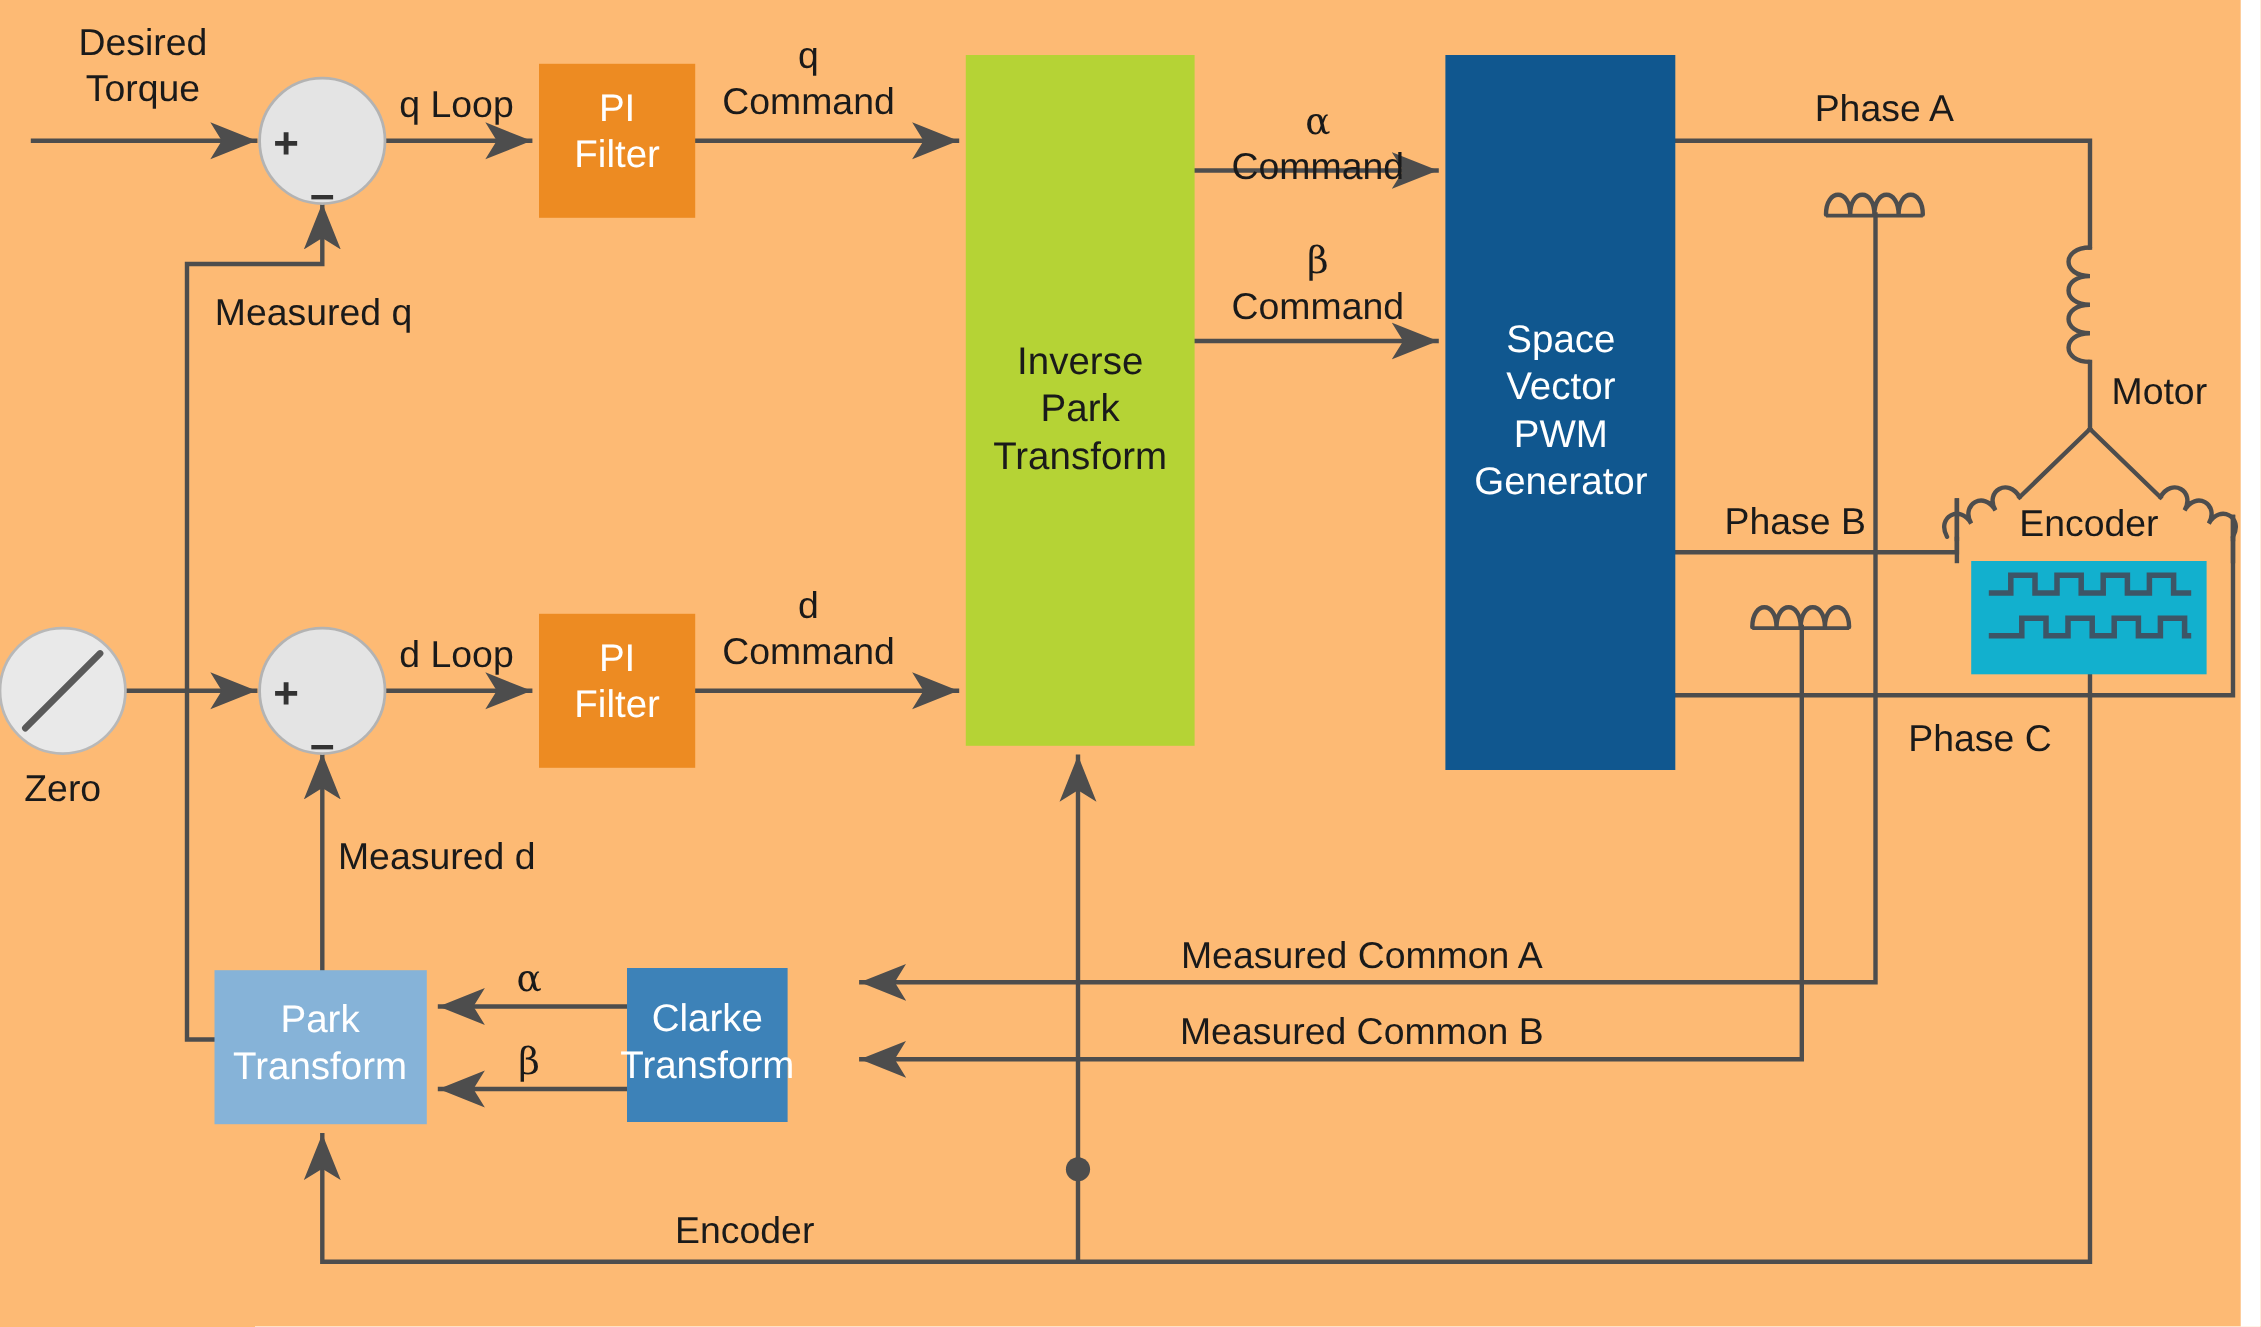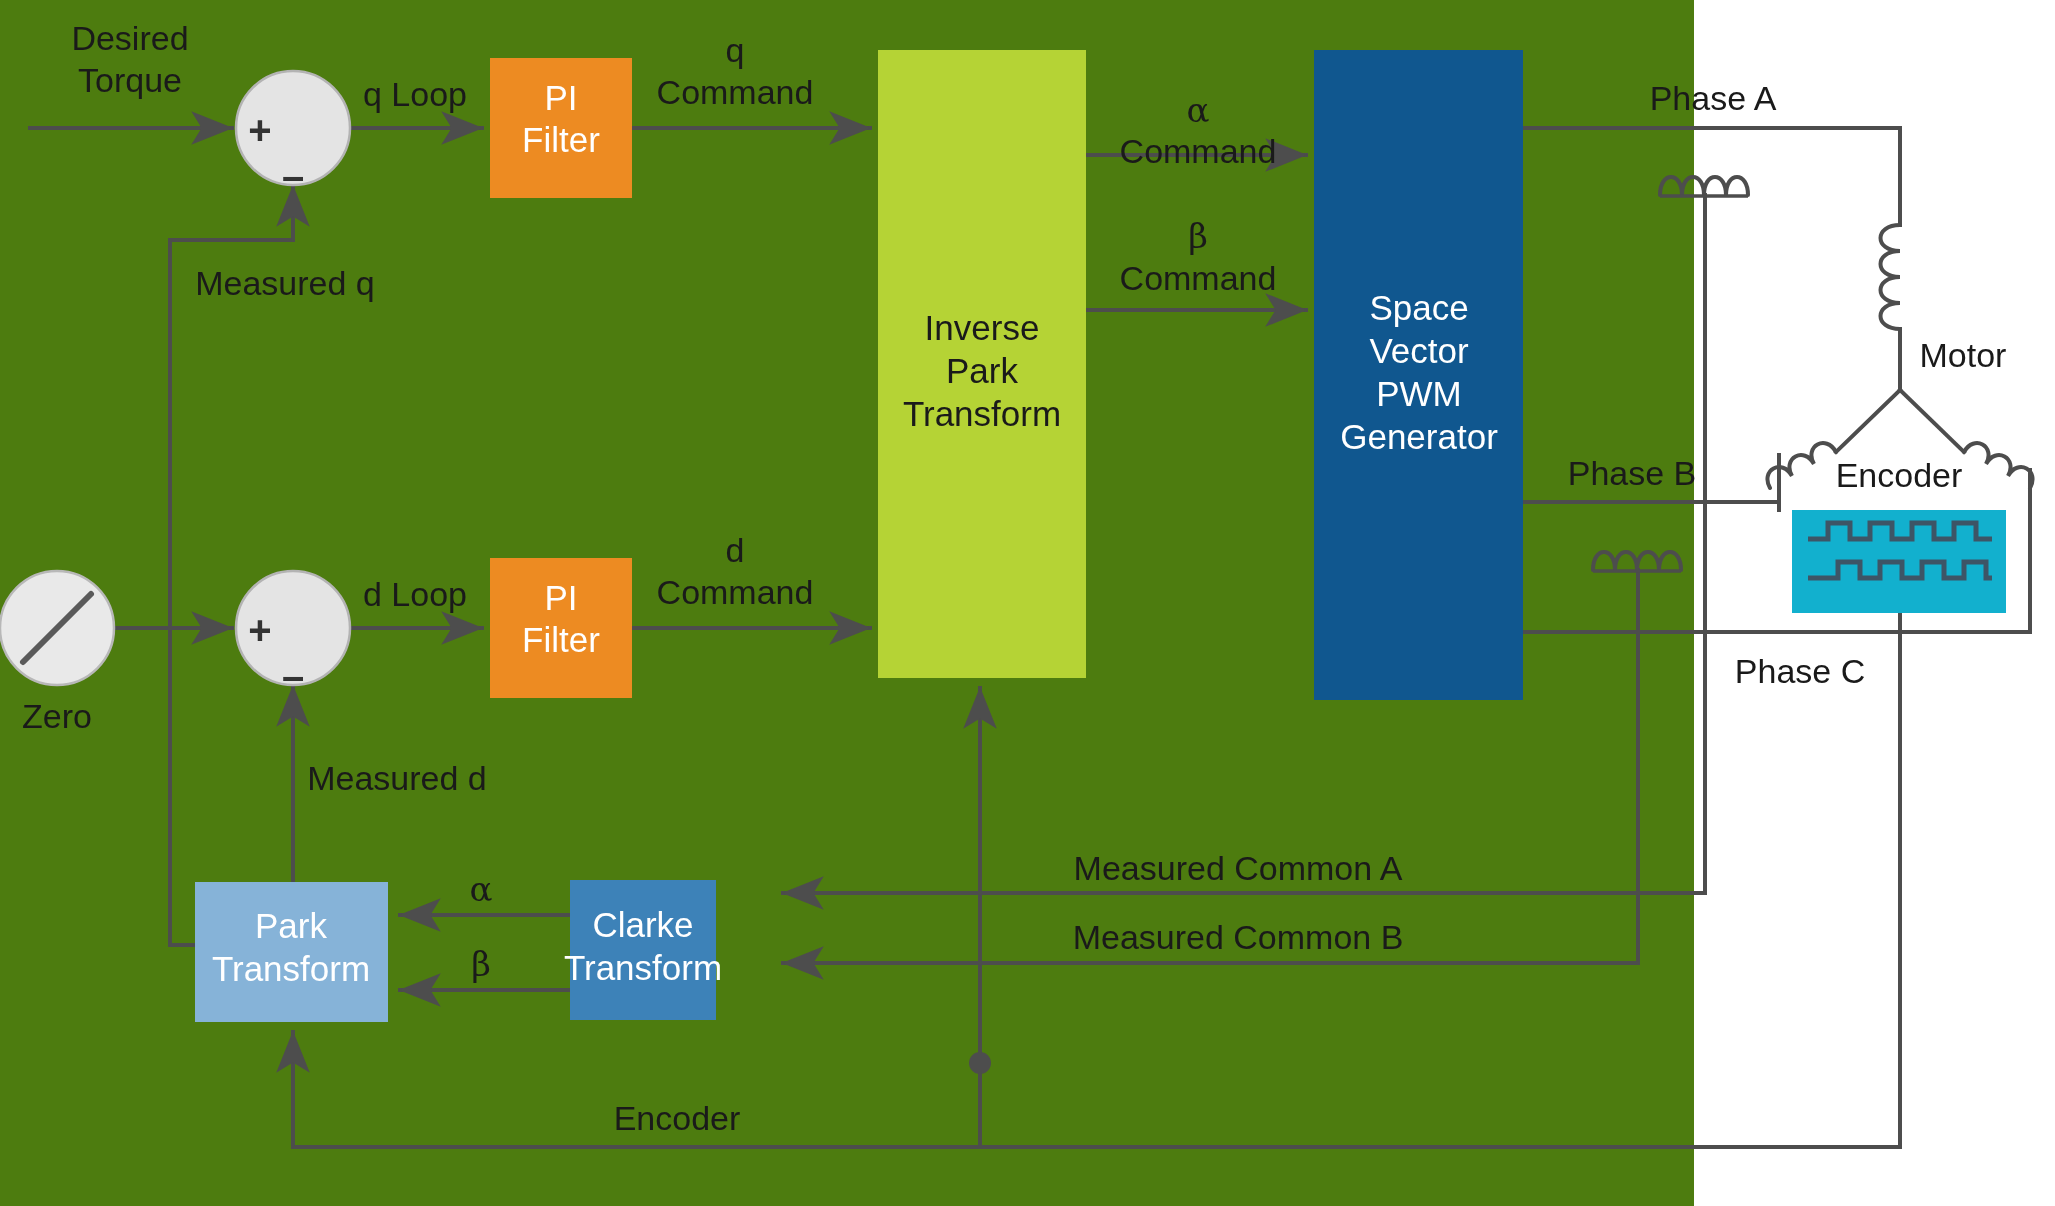--- a/index.html
+++ b/index.html
@@ -2,21 +2,21 @@
 <html><head>
 <meta charset="utf-8">
 <title>FOC Motor Control Block Diagram</title>
 <style>
   html,body{margin:0;padding:0;background:#ffffff;}
   body{
     width:2055px;height:1206px;overflow:hidden;
     font-family:"Liberation Sans","DejaVu Sans",sans-serif;
     color:#1a1a1a;
   }
-  #diagram-root{position:relative;width:1694px;height:1206px;background:#4d7c0f;}
+  #diagram-root{position:relative;width:2037px;height:1206px;background:#fdba74;}
   svg#diagram-svg{position:absolute;left:0;top:0;width:2055px;height:1206px;display:block;}
   text{font-family:"Liberation Sans","DejaVu Sans",sans-serif;fill:#1a1a1a;}
   .blk-label{font-size:35px;fill:#ffffff;}
   .blk-label-dark{font-size:35px;fill:#1a1a1a;}
   .sig-label{font-size:34px;fill:#1a1a1a;}
   .greek{font-family:"DejaVu Serif","Liberation Serif",serif;font-size:34px;fill:#1a1a1a;}
   .signop{font-size:40px;fill:#333333;font-weight:bold;}
   .wire{stroke:#4d4d4d;stroke-width:4;fill:none;stroke-linecap:square;stroke-linejoin:miter;}
   .wire-thin{stroke:#4d4d4d;stroke-width:3.5;fill:none;}
   .coil{stroke:#4d4d4d;stroke-width:4;fill:none;stroke-linecap:round;}

